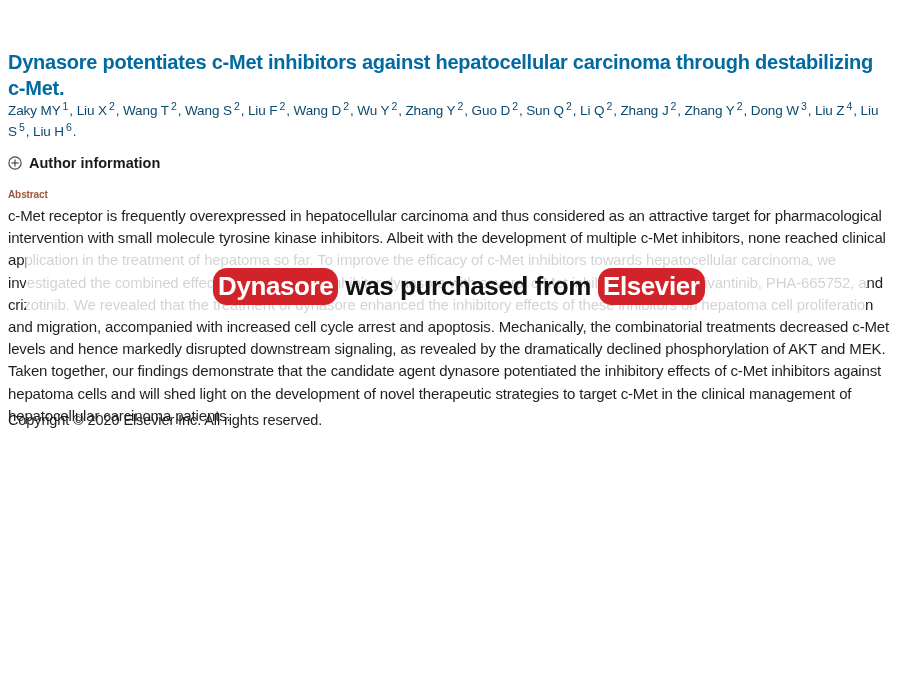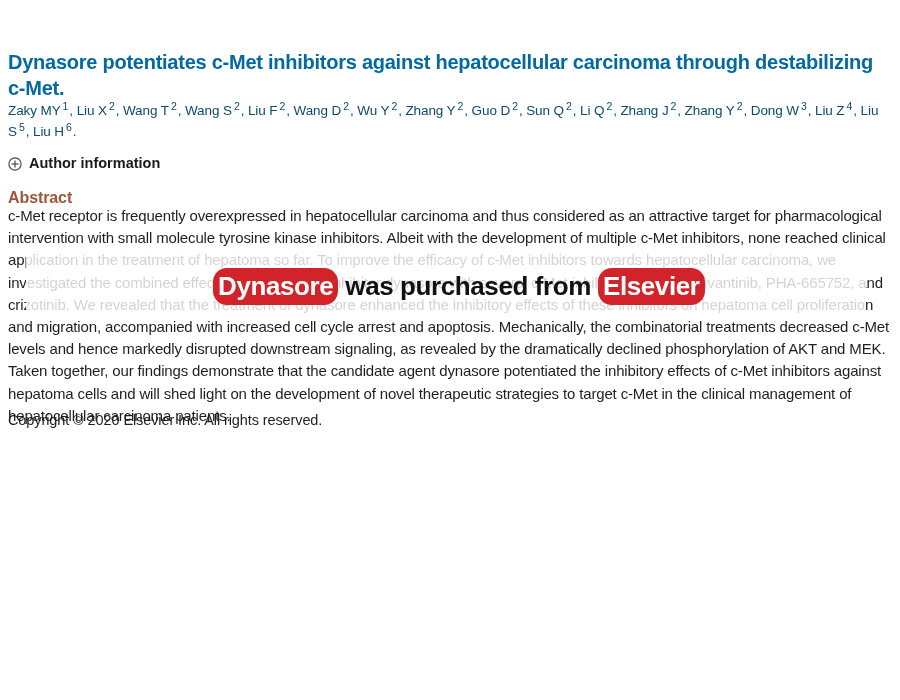--- a/index.html
+++ b/index.html
@@ -61,41 +61,41 @@
     vertical-align: super;
     line-height: 0;
     padding: 0 1px 0 2px;
   }
 
   .author-info {
     position: absolute;
     left: 8px;
     top: 155px;
     display: flex;
-    align-items: center;
+    align-items: flex-start;
     gap: 7px;
     font-size: 14.5px;
     font-weight: bold;
     color: #1a1a1a;
     cursor: pointer;
   }
   .plus-circle {
     display: inline-block;
     width: 14px;
     height: 14px;
     position: relative;
     top: 1px;
   }
   .plus-circle svg { display: block; }
 
   .abstract-heading {
     position: absolute;
     left: 8px;
     top: 189px;
-    font-size: 16px;
+    font-size: 10px;
     font-weight: bold;
     color: #9b5738;
     letter-spacing: -0.1px;
   }
 
   .abstract-body {
     position: absolute;
     left: 8px;
     top: 205px;
     width: 884px;

